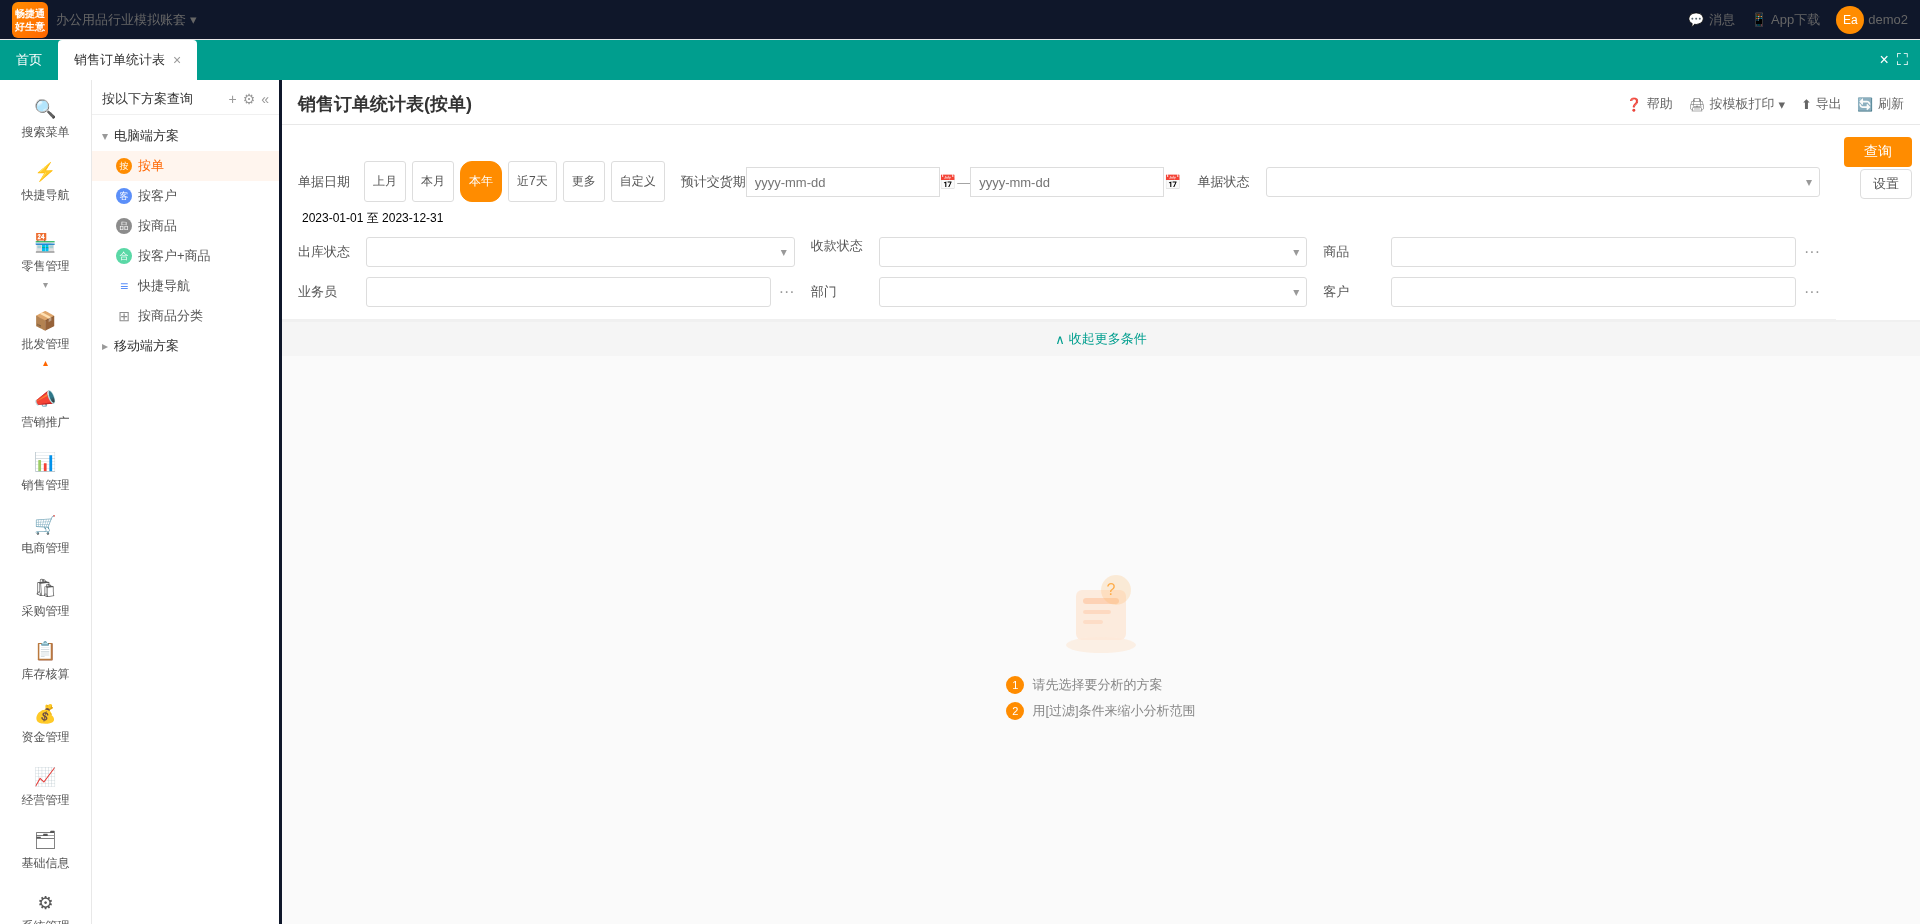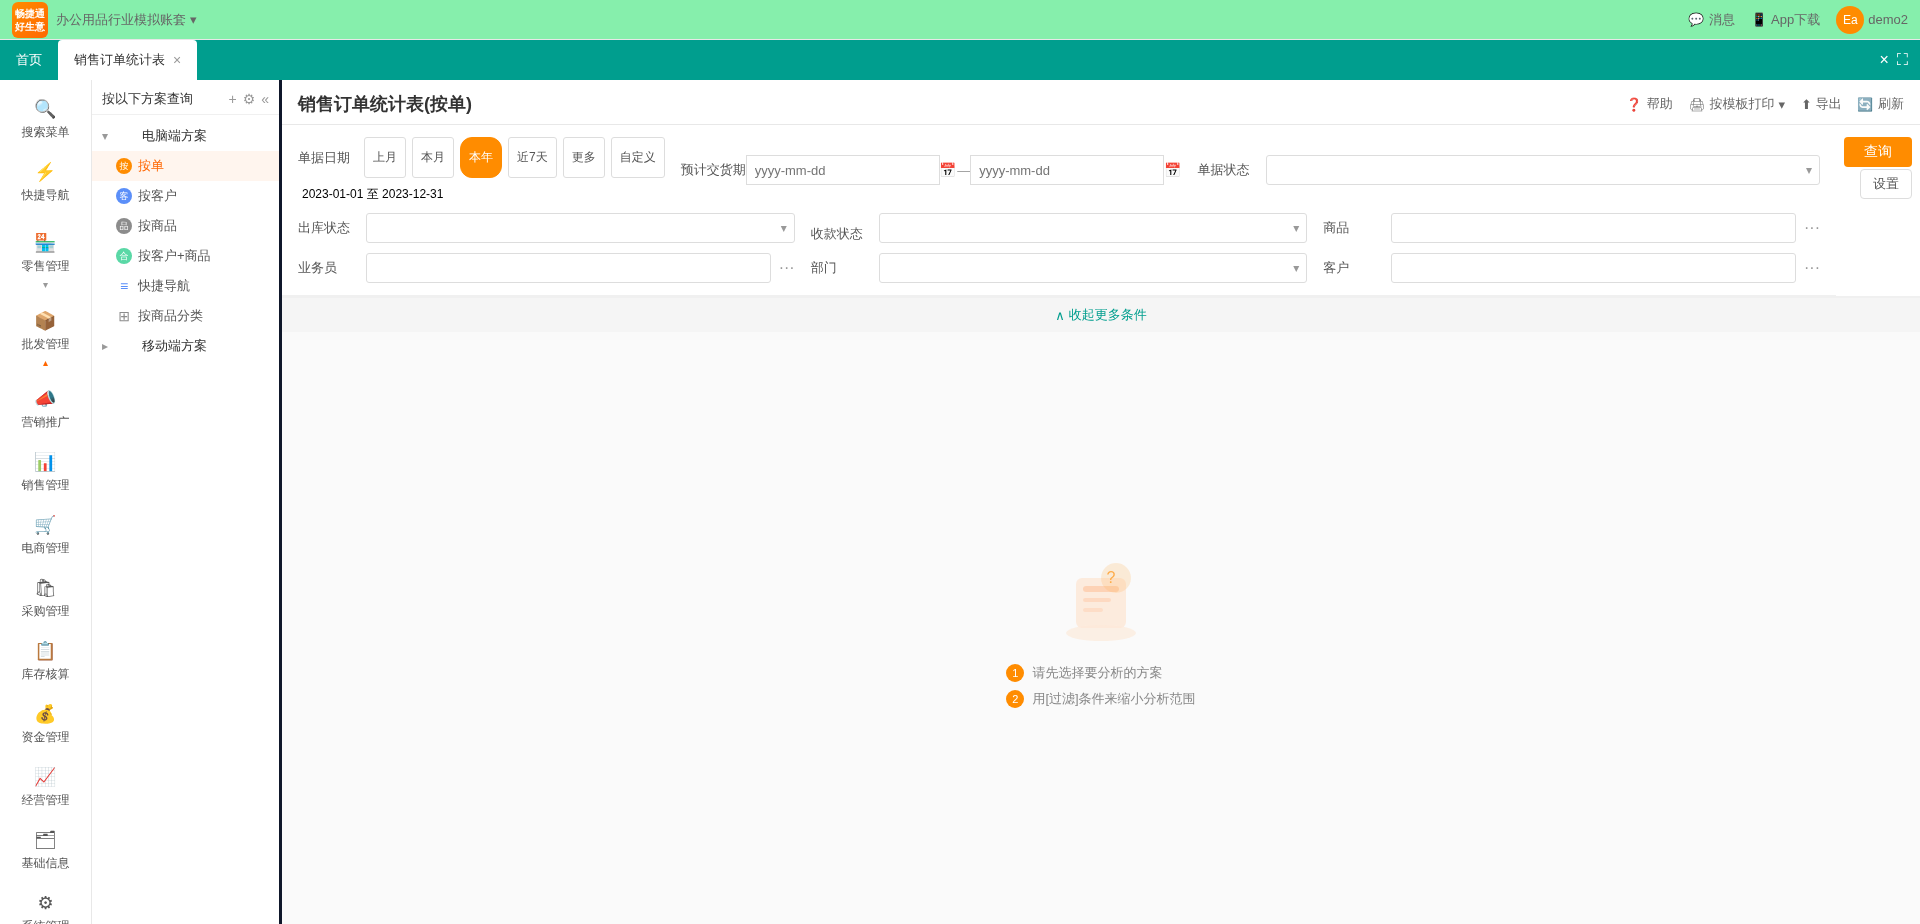--- a/index.html
+++ b/index.html
@@ -1,19 +1,19 @@
 <!DOCTYPE html>
 <html><head>
   <meta charset="utf-8">
   <style>
     * { box-sizing: border-box; margin: 0; padding: 0; }
     body { font-family: 'Microsoft YaHei', Arial, sans-serif; font-size: 13px; background: #f5f5f5; color: #333; height: 924px; overflow: hidden; display: flex; flex-direction: column; }
 
     
-    .top-bar { height: 40px; background: #86efac; display: flex; align-items: center; justify-content: space-between; padding: 0 12px; border-bottom: 1px solid #e8e8e8; flex-shrink: 0; gap: 30px; }
+    .top-bar { height: 40px; background: #0f172a; display: flex; align-items: center; justify-content: space-between; padding: 0 12px; border-bottom: 1px solid #e8e8e8; flex-shrink: 0; gap: 30px; }
     .top-bar-left { display: flex; align-items: center; gap: 8px; }
     .logo-box { width: 36px; height: 36px; background: linear-gradient(135deg, #ff8c00, #ff6600); border-radius: 6px; display: flex; align-items: center; justify-content: center; color: #fff; font-size: 11px; font-weight: bold; line-height: 1.2; text-align: center; }
     .app-title-dropdown { display: flex; align-items: center; gap: 4px; cursor: pointer; color: #666; }
     .top-bar-right { display: flex; align-items: center; gap: 16px; }
     .top-bar-action { display: flex; align-items: center; gap: 4px; color: #666; font-size: 13px; cursor: pointer; }
     .avatar { width: 28px; height: 28px; border-radius: 50%; background: #ff8c00; display: flex; align-items: center; justify-content: center; color: #fff; font-size: 11px; overflow: hidden; }
 
     
     .tab-bar { height: 40px; background: #009e8e; display: flex; align-items: center; padding: 0 0 0 0; flex-shrink: 0; }
     .tab-home { padding: 0 16px; height: 40px; display: flex; align-items: center; color: #fff; font-size: 13px; cursor: pointer; }
@@ -35,21 +35,21 @@
     
     .left-panel { width: 190px; background: #fff; border-right: 3px solid #0f172a; flex-shrink: 0; overflow-y: auto; }
     .left-panel-header { display: flex; align-items: center; justify-content: space-between; padding: 10px 10px 6px 10px; border-bottom: 1px solid #f0f0f0; }
     .left-panel-title { font-size: 13px; color: #333; font-weight: 500; }
     .left-panel-actions { display: flex; gap: 6px; }
     .left-panel-btn { color: #999; font-size: 14px; cursor: pointer; }
     .left-panel-tree { padding: 6px 0; }
     .tree-group { }
     .tree-group-header { display: flex; align-items: center; gap: 6px; padding: 6px 10px; cursor: pointer; font-size: 13px; color: #333; }
     .tree-group-icon { color: #999; font-size: 12px; }
-    .tree-group-label { font-size: 13px; margin-left: 28px; }
+    .tree-group-label { font-size: 13px; }
     .tree-item { display: flex; align-items: center; gap: 6px; padding: 6px 10px 6px 24px; cursor: pointer; font-size: 13px; color: #555; }
     .tree-item.active { background: #fff5ee; color: #ff6600; }
     .tree-item-icon { width: 16px; height: 16px; background: #ff8c00; border-radius: 50%; display: flex; align-items: center; justify-content: center; color: #fff; font-size: 9px; flex-shrink: 0; }
     .tree-item-icon.blue { background: #5b8ff9; }
     .tree-item-icon.green { background: #5ad8a6; }
     .tree-item-icon.gray { background: #8c8c8c; }
     .tree-item-icon.bar { background: none; color: #5b8ff9; font-size: 14px; }
     .tree-item-icon.table { background: none; color: #8c8c8c; font-size: 14px; }
 
     
@@ -270,21 +270,21 @@
           <span>刷新</span>
         </div>
       </div>
     </div>
 
     <div style="display:flex; background:#fff; border-bottom:1px solid #f0f0f0;">
       <div class="filter-area" style="flex:1;">
 
         <div class="filter-row">
 
-          <div style="display:flex; align-items:flex-start; gap:8px; flex-direction:column;">
+          <div style="display:flex; align-items:flex-start; gap:8px; flex-direction:column;margin-top:24px;">
             <div style="display:flex; align-items:center; gap:6px;">
               <span class="filter-label">单据日期</span>
               <button class="date-btn">上月</button>
               <button class="date-btn">本月</button>
               <button class="date-btn active">本年</button>
               <button class="date-btn">近7天</button>
               <button class="date-btn">更多</button>
               <button class="date-btn">自定义</button>
             </div>
             <div style="font-size:12px; color:#000000; padding-left:4px;">2023-01-01 至 2023-12-31</div>
@@ -313,21 +313,21 @@
         <div class="filter-row">
           <div style="display:flex; align-items:center; gap:8px; flex:1;">
             <span class="filter-label">出库状态</span>
             <div class="filter-select-wrapper">
               <select class="filter-select">
                 <option value=""></option>
               </select>
               <span class="filter-select-arrow">▾</span>
             </div>
           </div>
-          <div style="display:flex; align-items:flex-end; gap:8px; flex:1;">
+          <div style="display:flex; align-items:flex-start; gap:8px; flex:1;">
             <span class="filter-label">收款状态</span>
             <div class="filter-select-wrapper">
               <select class="filter-select">
                 <option value=""></option>
               </select>
               <span class="filter-select-arrow">▾</span>
             </div>
           </div>
           <div style="display:flex; align-items:center; gap:8px; flex:1;">
             <span class="filter-label">商品</span>

